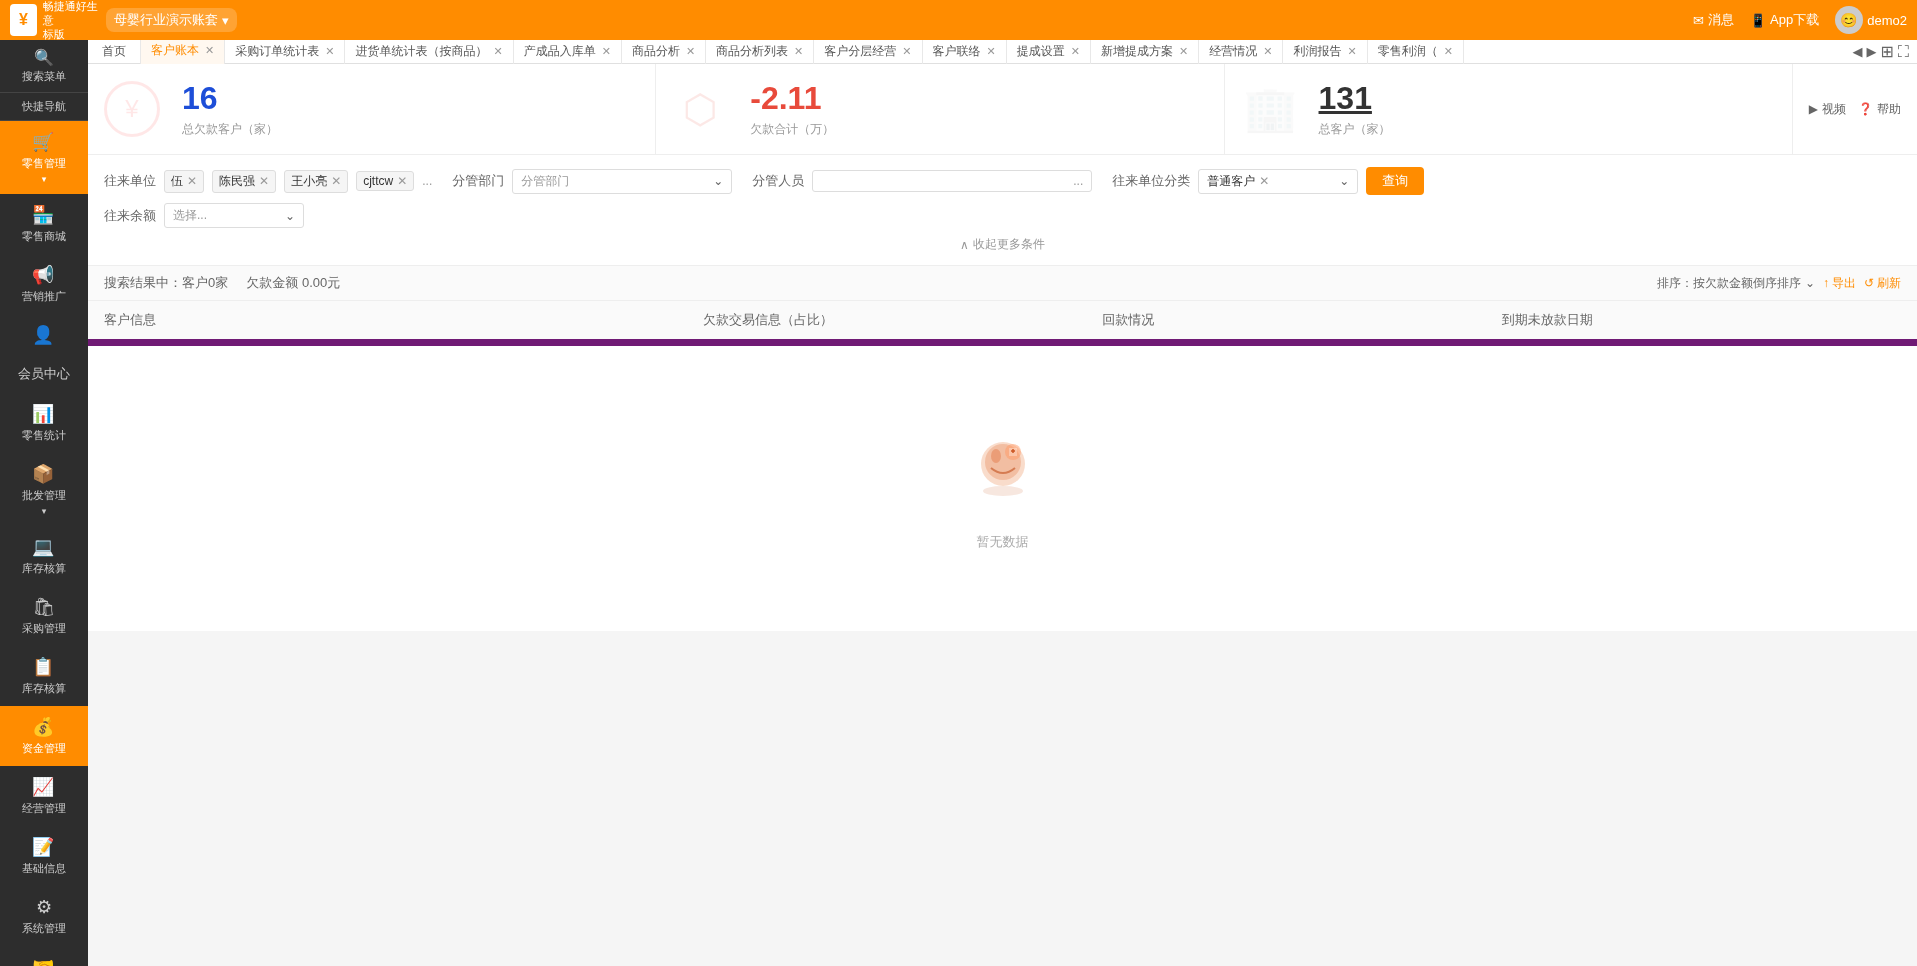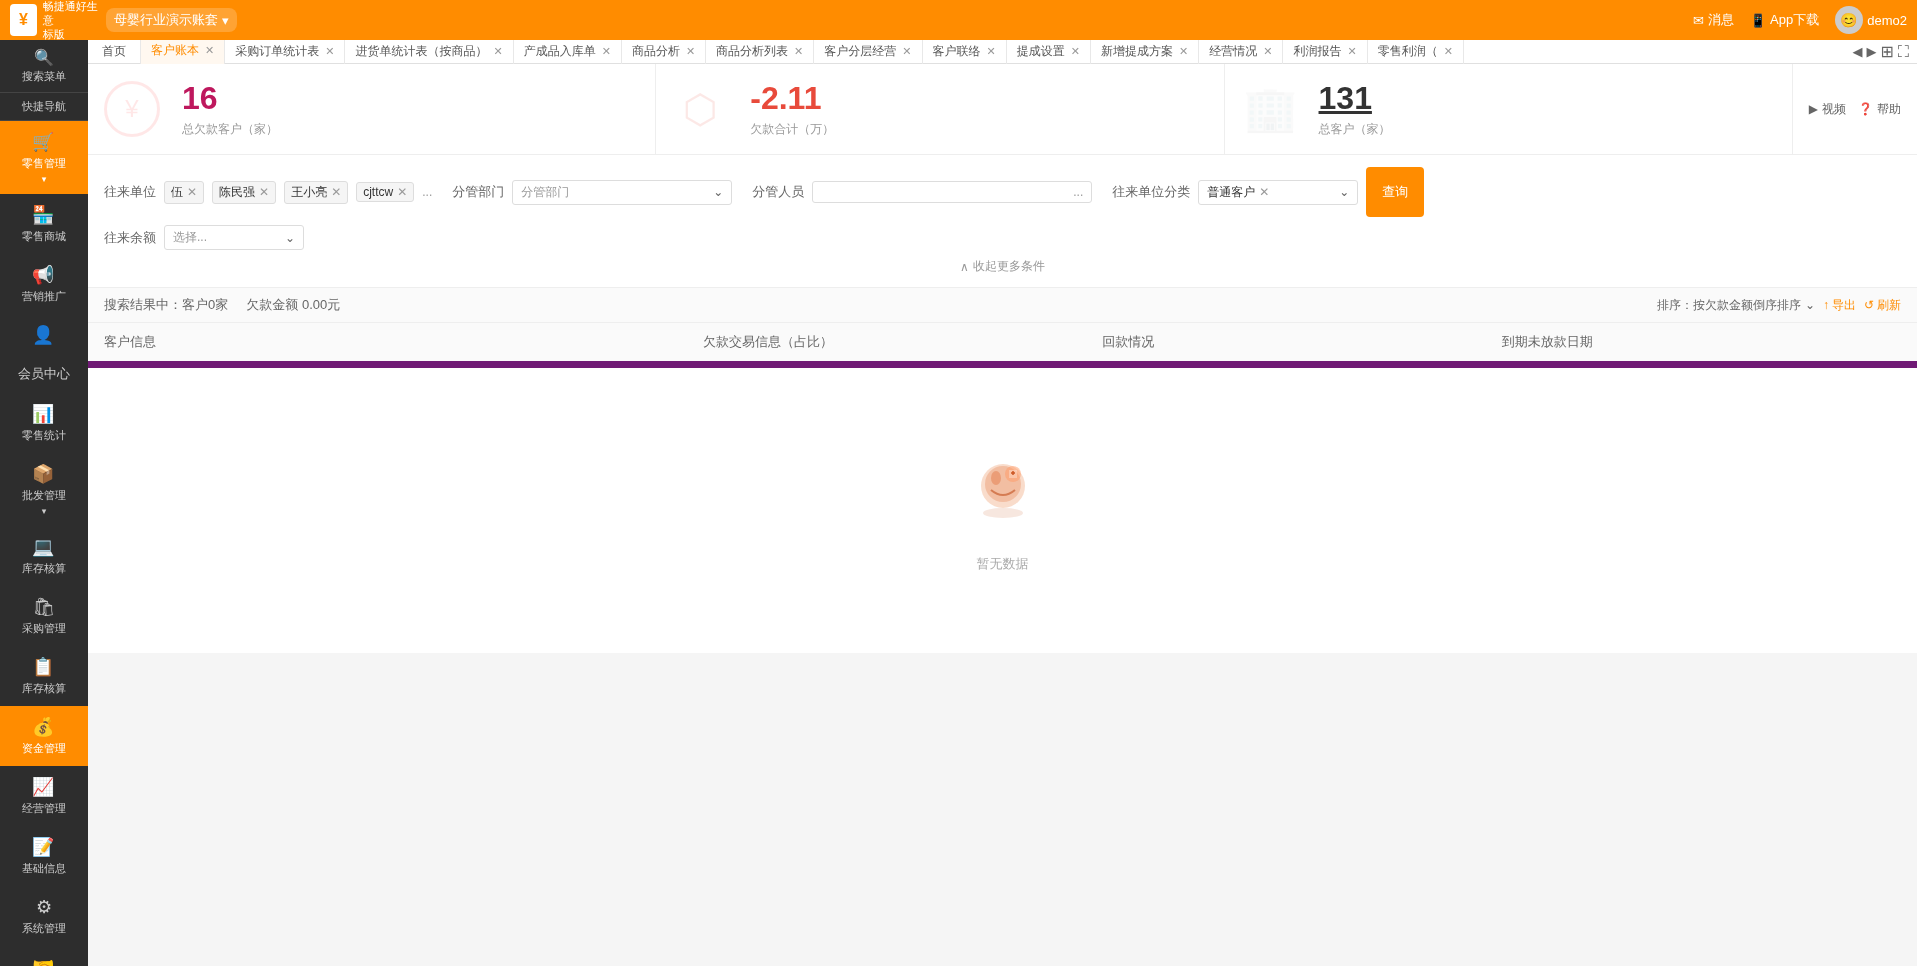--- a/index.html
+++ b/index.html
@@ -34,21 +34,21 @@
     .tab-item { display: flex; align-items: center; padding: 0 10px; height: 36px; border-right: 1px solid #e8e8e8; cursor: pointer; font-size: 12px; color: #555; white-space: nowrap; flex-shrink: 0; }
     .tab-item.active { color: #ff8c00; background: #fff8f0; border-bottom: 2px solid #ff8c00; }
     .tab-item .close { margin-left: 6px; color: #999; font-size: 11px; }
     .tab-home { padding: 0 14px; color: #555; font-size: 12px; }
     .tab-controls { margin-left: auto; display: flex; align-items: center; gap: 4px; padding: 0 8px; }
 
     
     .stats-bar { display: flex; background: white; border-bottom: 1px solid #eee; }
     .stat-item { flex: 1; padding: 16px 24px; display: flex; flex-direction: column; align-items: flex-start; border-right: 1px solid #eee; position: relative; }
     .stat-value { font-size: 32px; font-weight: bold; }
-    .stat-value.red { color: #be185d; }
+    .stat-value.red { color: #1d4ed8; }
     .stat-value.dark { color: #333; text-decoration: underline; }
     .stat-label { font-size: 12px; color: #999; margin-top: 4px; }
 
     
     .stat-actions { display: flex; align-items: center; gap: 12px; padding: 16px; }
     .stat-action-btn { display: flex; align-items: center; gap: 4px; font-size: 12px; color: #666; cursor: pointer; }
 
     
     .filter-area { background: white; padding: 12px 16px; border-bottom: 1px solid #eee; }
     .filter-row { display: flex; align-items: center; gap: 8px; margin-bottom: 8px; flex-wrap: wrap; }
@@ -73,21 +73,21 @@
     .table-header { display: flex; padding: 10px 16px; border-bottom: 7px solid #701a75; background: #fafafa; }
     .table-col { flex: 1; font-size: 13px; color: #666; font-weight: 500; }
     .table-col:first-child { flex: 1.5; }
 
     
     .empty-state { display: flex; flex-direction: column; align-items: center; justify-content: flex-end; padding: 80px 0; color: #ccc; }
     .empty-icon { font-size: 64px; margin-bottom: 12px; }
     .empty-text { font-size: 13px; color: #aaa; }
 
     
-    .query-btn { background: #ff8c00; color: white; border: none; border-radius: 4px; padding: 16px 16px; font-size: 13px; cursor: pointer; }
+    .query-btn { background: #ff8c00; color: white; border: none; border-radius: 4px; padding: 5px 16px; font-size: 13px; cursor: pointer; }
 
     
     ::-webkit-scrollbar { width: 6px; height: 6px; }
     ::-webkit-scrollbar-track { background: #f1f1f1; }
     ::-webkit-scrollbar-thumb { background: #ccc; border-radius: 3px; }
   </style>
 </head>
 <body>
 
 <div class="app-wrapper">

